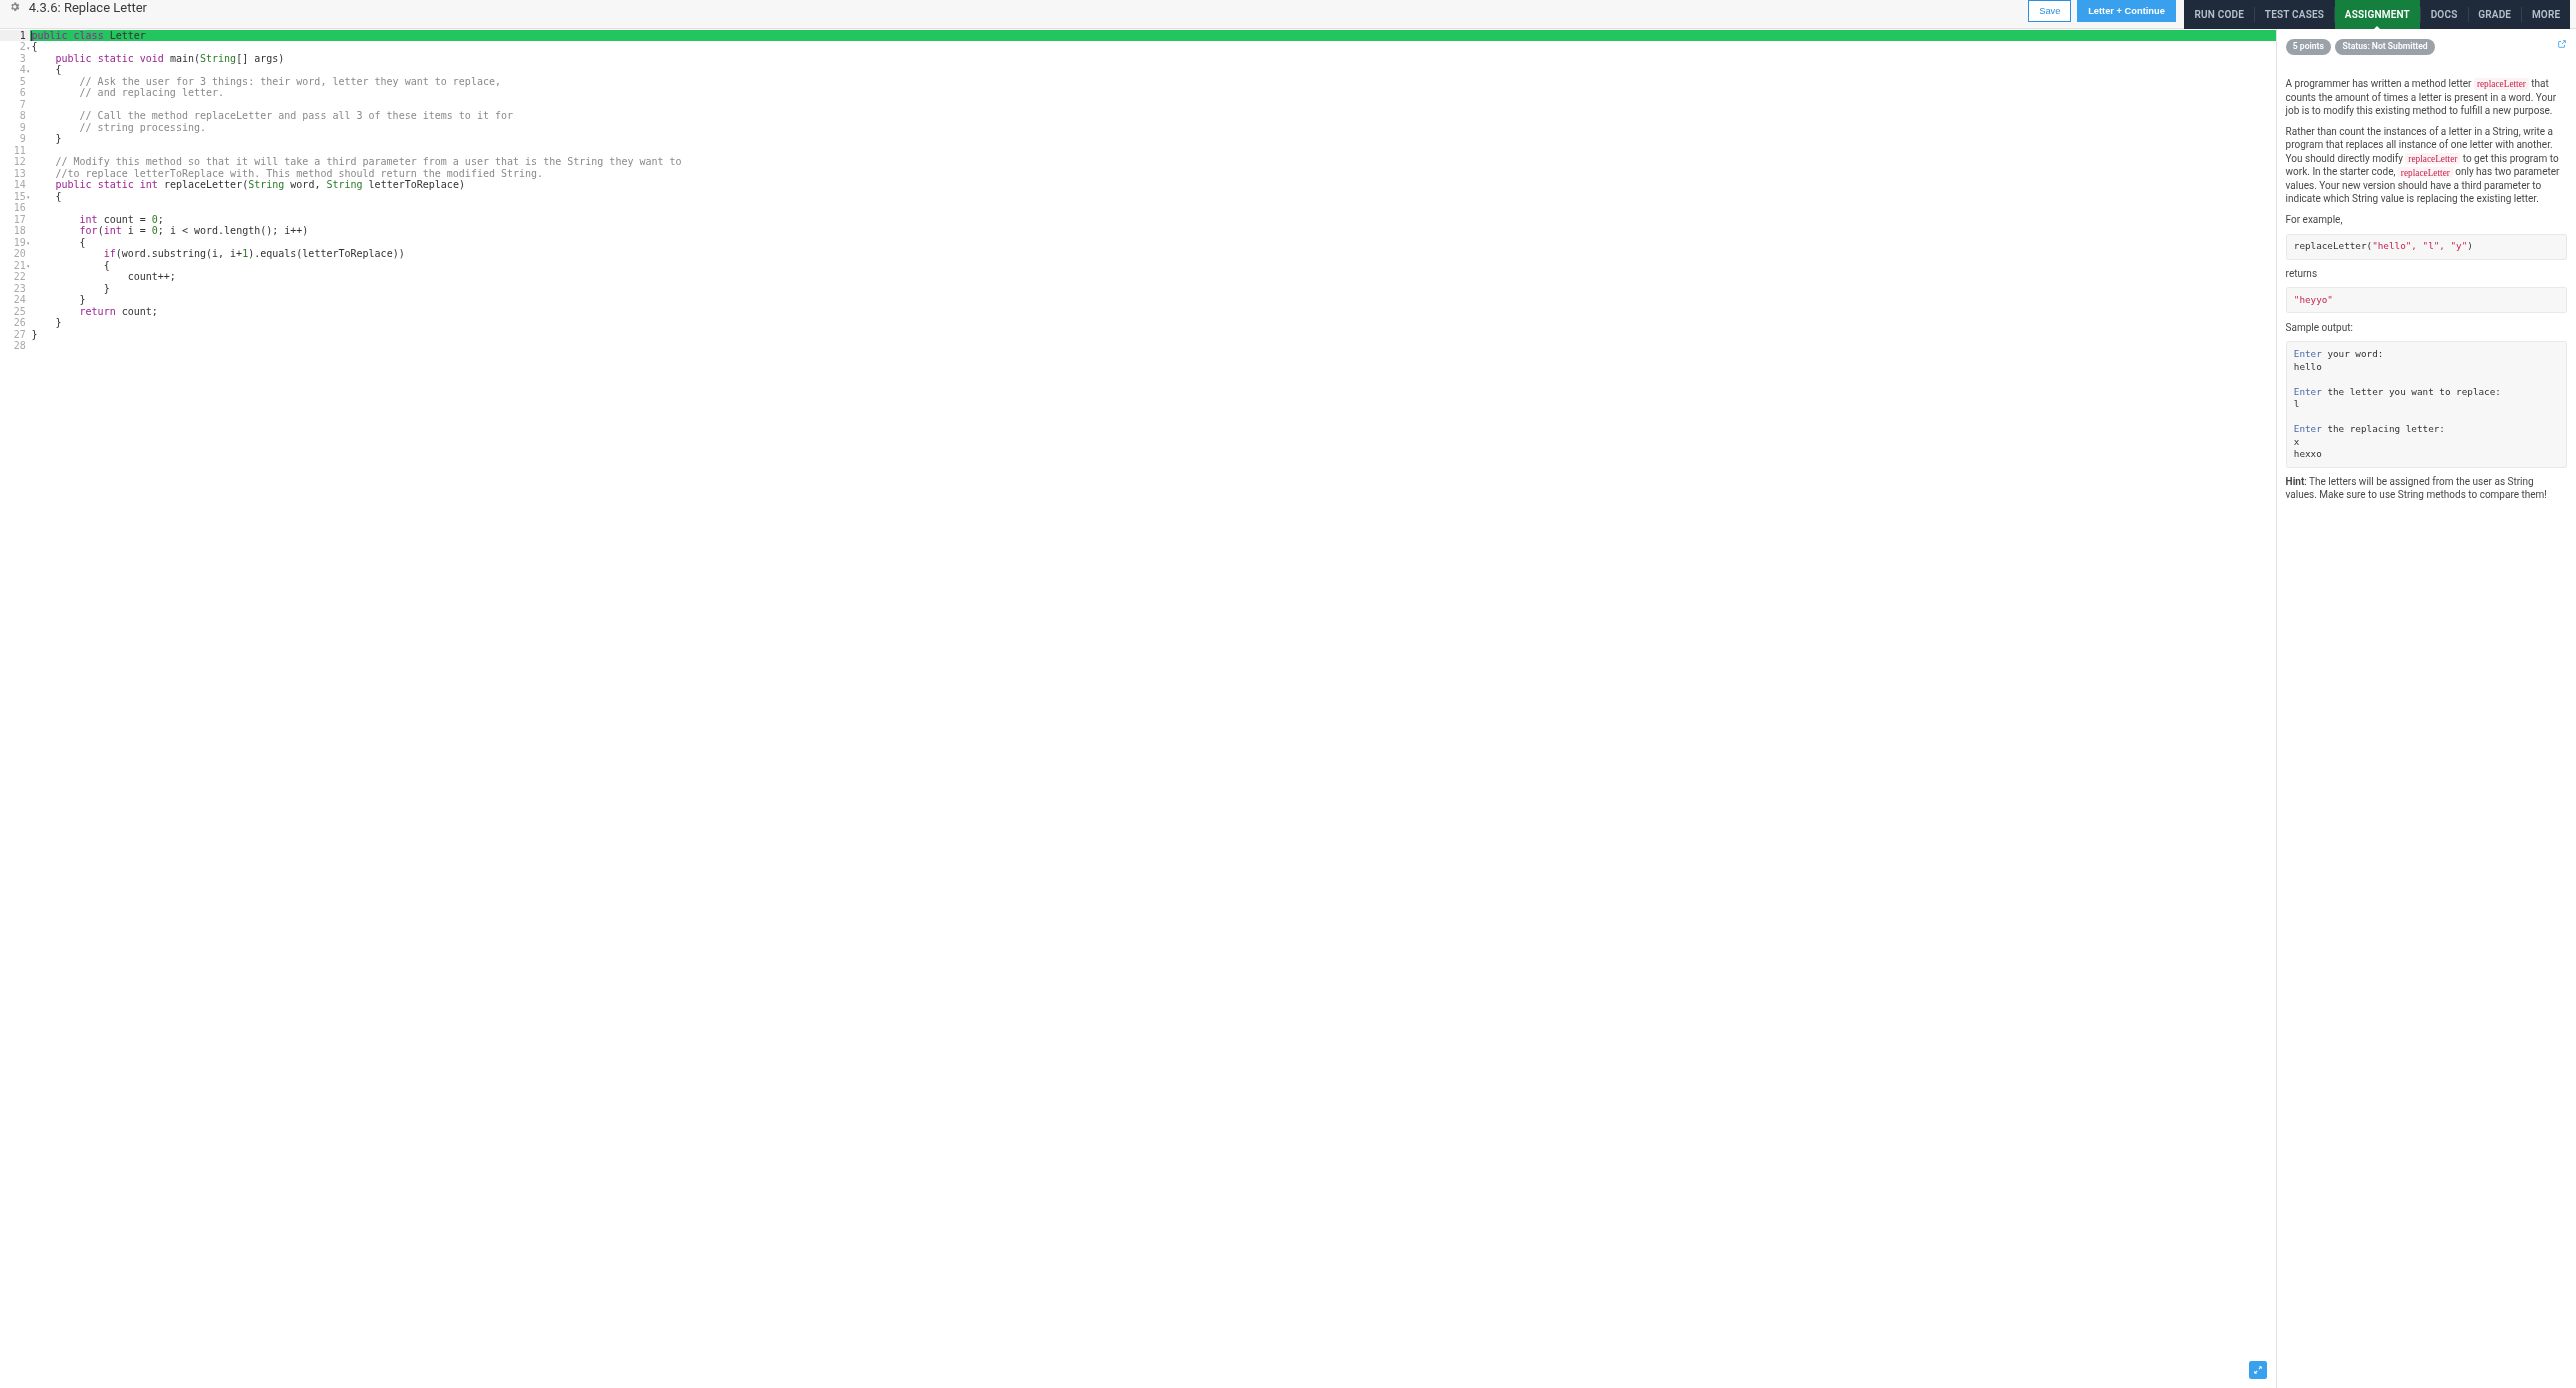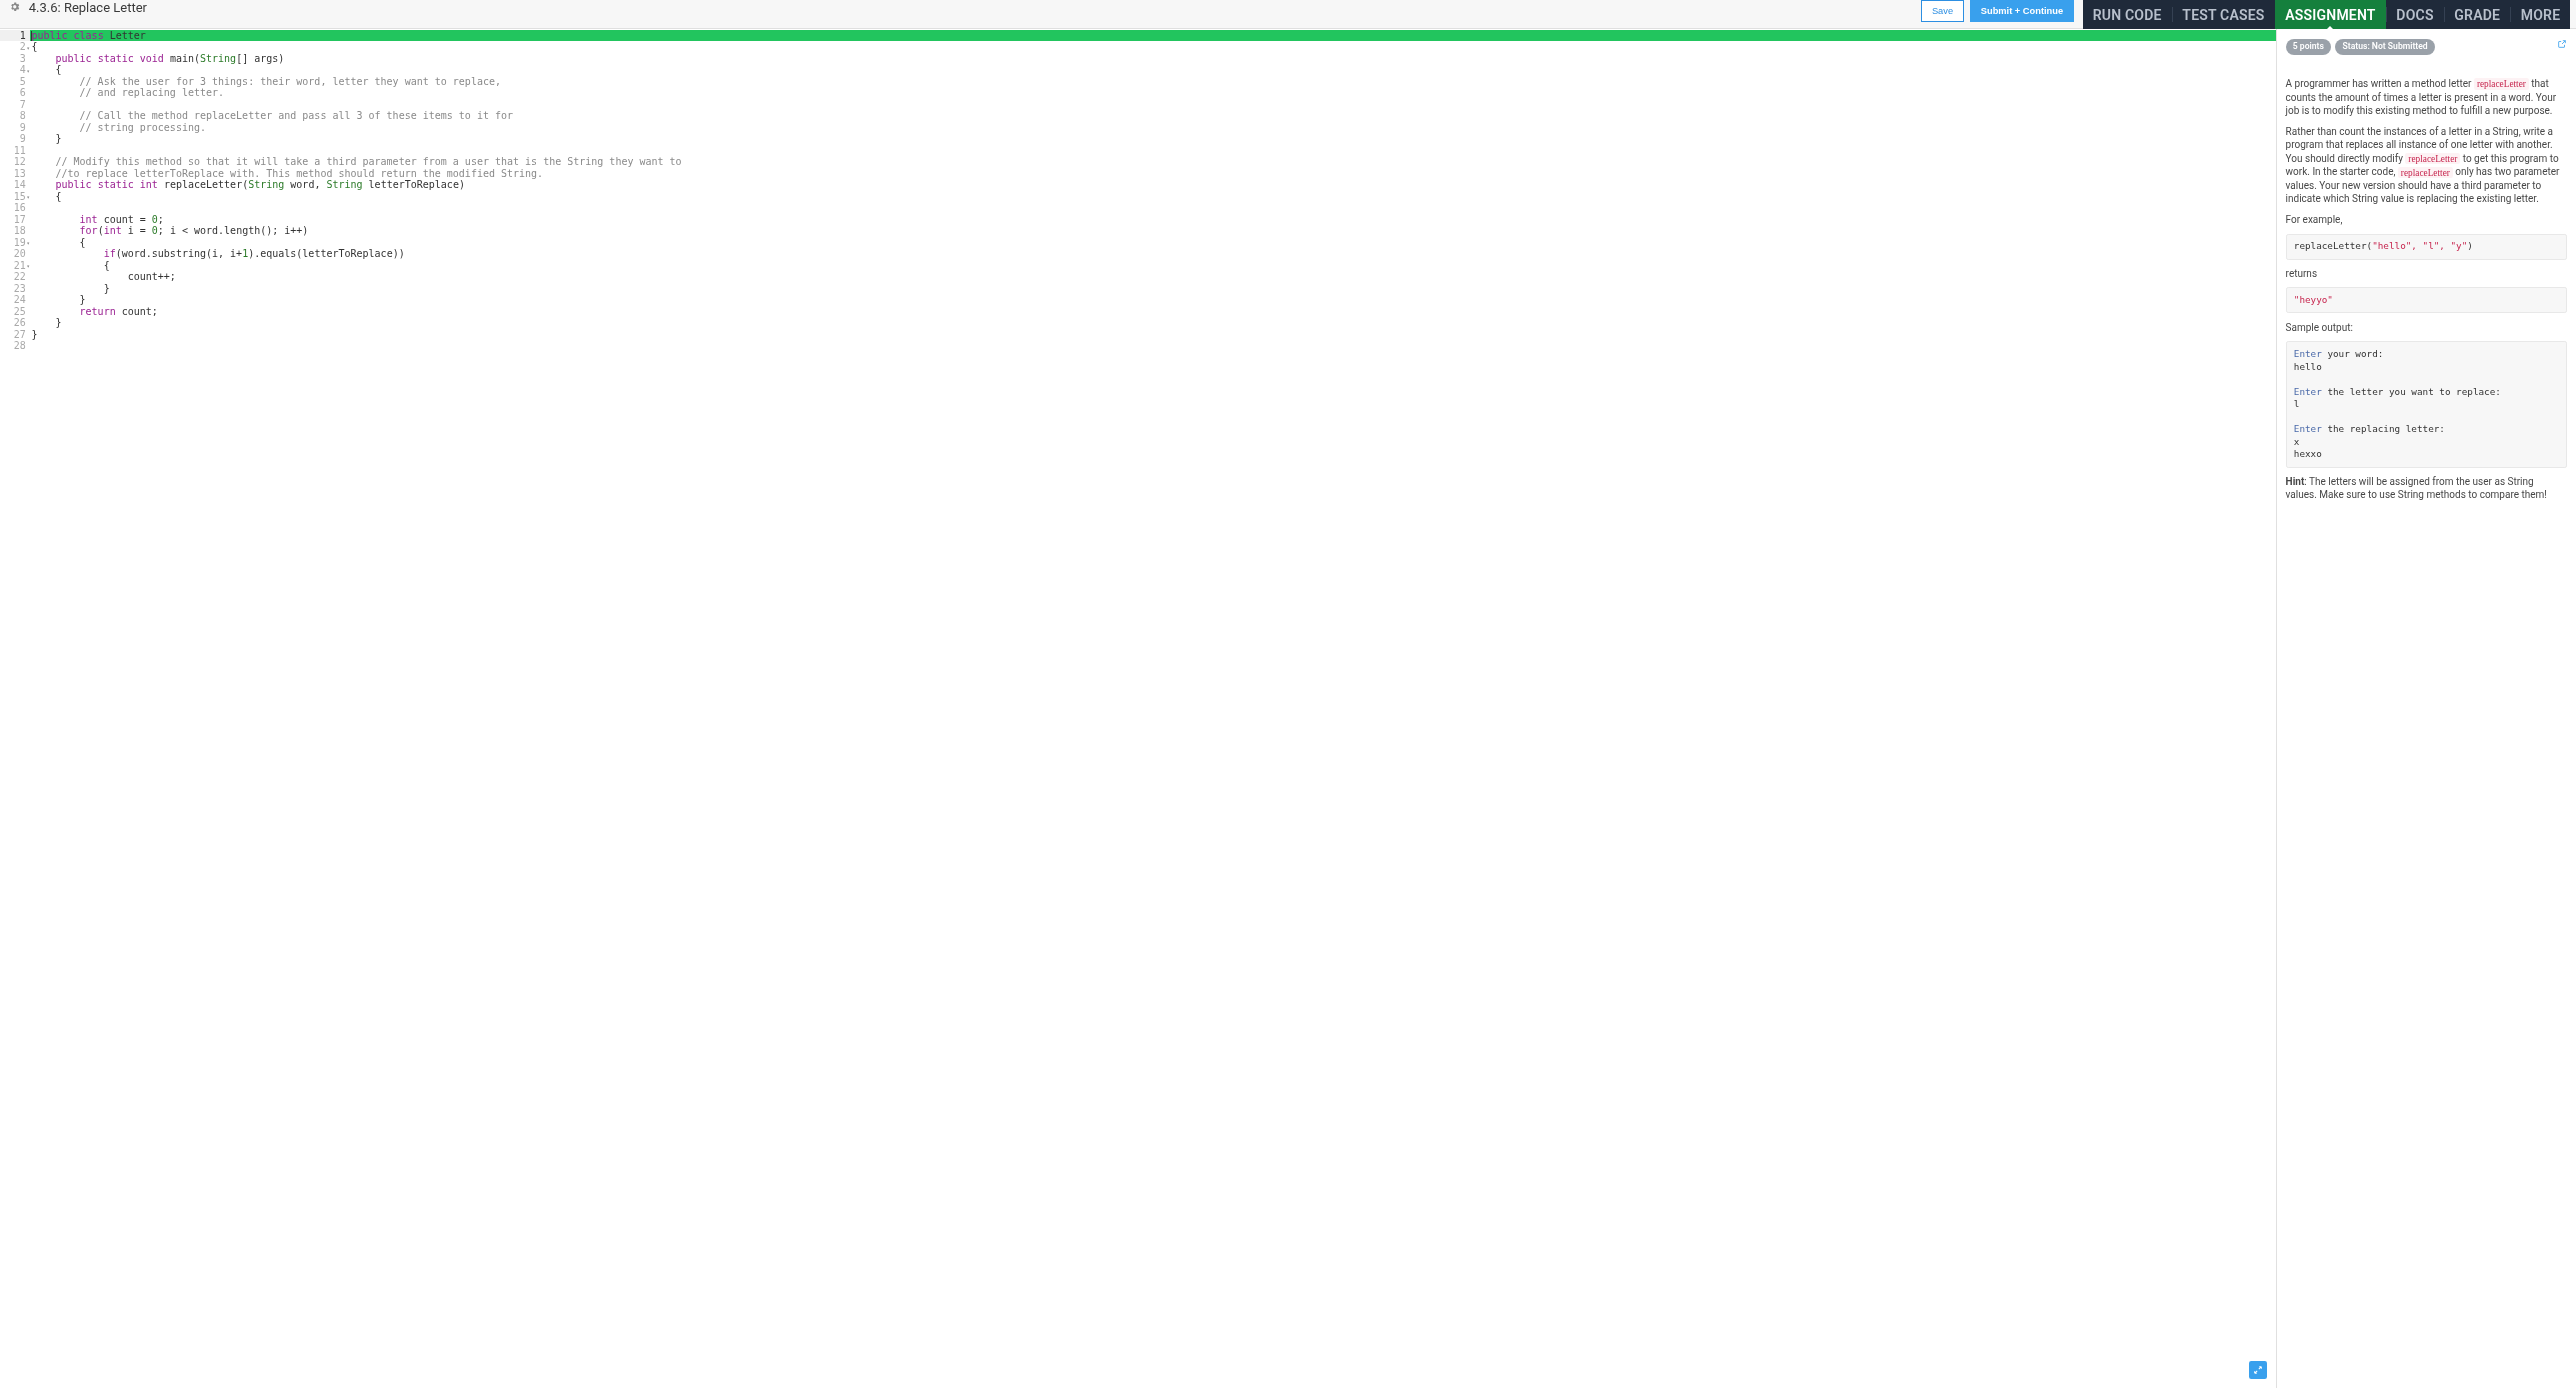--- a/index.html
+++ b/index.html
@@ -43,21 +43,21 @@
 .btn-submit {
   background: #39a0ed; border: 0.7px solid #39a0ed; color: #fff; font-weight: 600;
 }
 .tabs {
   display: flex; align-items: stretch; height: 29px;
   background: #1f2a3a;
   margin-left: 2.9px;
 }
 .tab {
   display: flex; align-items: center; padding: 0 10px;
-  color: #b8c0cc; font-size: 14px; font-weight: 600; letter-spacing: 0.2px;
+  color: #b8c0cc; font-size: 10px; font-weight: 600; letter-spacing: 0.2px;
   cursor: pointer; position: relative;
 }
 .tab.active { color: #fff; background: #15803d; }
 .tab.active::after {
   content: ""; position: absolute; bottom: -0.7px; left: 50%;
   transform: translateX(-50%);
   width: 0; height: 0;
   border-left: 4.3px solid transparent;
   border-right: 4.3px solid transparent;
   border-bottom: 4.3px solid #fff;
@@ -137,21 +137,21 @@
 <div class="app">
   <div class="topbar">
     <span class="gear">
       <svg width="11.5" height="11.5" viewBox="0 0 24 24" fill="currentColor">
           <path d="M19.4 13a7.5 7.5 0 0 0 0-2l2-1.6-2-3.4-2.4.9a7.5 7.5 0 0 0-1.7-1L15 3h-4l-.3 2.9a7.5 7.5 0 0 0-1.7 1l-2.4-.9-2 3.4L6.6 11a7.5 7.5 0 0 0 0 2l-2 1.6 2 3.4 2.4-.9a7.5 7.5 0 0 0 1.7 1L11 21h4l.3-2.9a7.5 7.5 0 0 0 1.7-1l2.4.9 2-3.4Zm-7.4 2.5A3.5 3.5 0 1 1 15.5 12 3.5 3.5 0 0 1 12 15.5Z"></path>
         </svg>
     </span>
     <span class="title">4.3.6: Replace Letter</span>
     <span class="spacer"></span>
     <button class="btn btn-save">Save</button>
-    <button class="btn btn-submit">Submit + Continue</button>
+    <button class="btn btn-submit">Letter + Continue</button>
     <div class="tabs">
       <div class="tab">RUN CODE</div>
       <div class="tab-sep"></div>
       <div class="tab">TEST CASES</div>
       <div class="tab-sep"></div>
       <div class="tab active">ASSIGNMENT</div>
       <div class="tab-sep"></div>
       <div class="tab">DOCS</div>
       <div class="tab-sep"></div>
       <div class="tab">GRADE</div>

